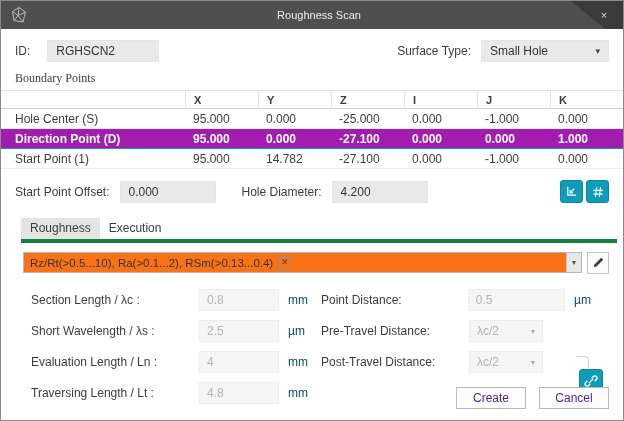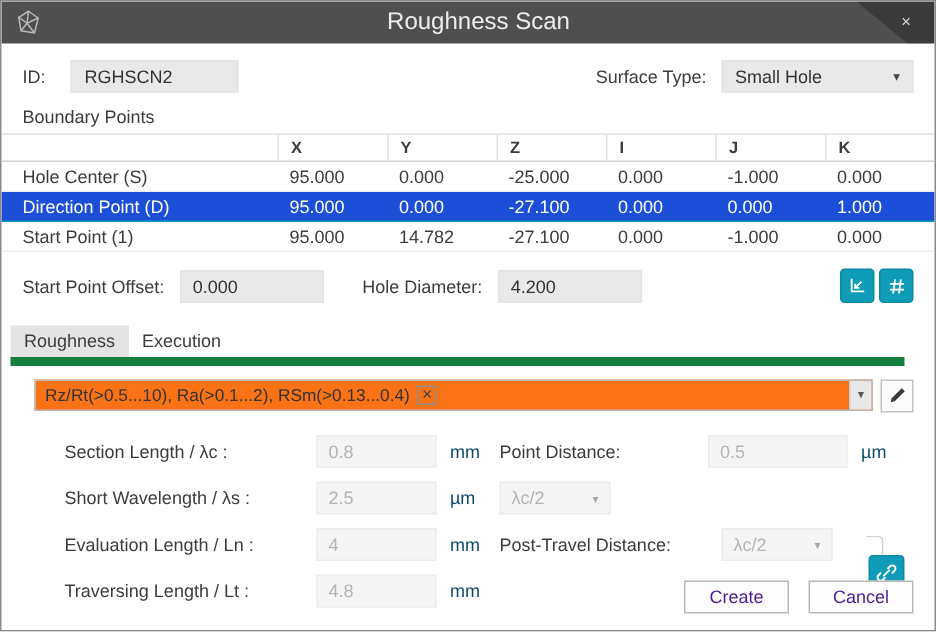--- a/index.html
+++ b/index.html
@@ -13,21 +13,21 @@
 
   
   .titlebar { position:relative; height:28px; background:#4f4f4f; }
   .titlebar .corner {
     position:absolute; top:0; right:0; width:68px; height:28px;
     background:#3b3b3b; clip-path: polygon(16px 0, 100% 0, 100% 100%, 50px 100%);
   }
   .titlebar .title {
     position:absolute; left:14px; right:0; top:0; height:28px;
     display:flex; align-items:center; justify-content:center;
-    color:#ededed; font-size:16px;
+    color:#ededed; font-size:11px;
   }
   .logo { position:absolute; left:9px; top:5px; width:18px; height:18px; }
   .close-btn {
     position:absolute; right:9px; top:0; width:20px; height:28px;
     display:flex; align-items:center; justify-content:center;
     color:#d9d9d9; font-size:11px; cursor:pointer;
   }
 
   
   .id-row { display:flex; align-items:center; margin:11px 14px 0 14px; height:22px; }
@@ -39,42 +39,42 @@
   .id-input { width:112px; margin-left:17px; }
   .spacer { flex:1; }
   .select {
     background:#e9e9e9; height:22px; display:flex; align-items:center;
     padding:0 8px; color:#333; border:1px solid #e4e4e4;
   }
   .surface-select { width:128px; margin-left:10px; }
   .select .chev { margin-left:auto; font-size:9px; color:#444; }
 
   
-  .section-label { margin:9px 14px 0 14px; color:#3c3c3c; }
+  .section-label { margin:9px 14px 0 14px; color:#3c3c3c;font-family:Liberation Serif, serif; }
   .btable { margin-top:4px; width:100%; border-top:1px solid #e2e2e2; }
   .trow { display:flex; height:20px; align-items:center; padding-left:14px; }
   .trow .c0 { width:170px; }
   .trow .c { flex:1; padding-left:8px; height:100%; display:flex; align-items:center; }
   .thead { border-bottom:1px solid #d2d2d2; font-weight:bold; font-size:11px; height:18px; }
   .thead .c { border-left:1px solid #e2e2e2; }
   .trow.body { border-bottom:1px solid #ededed; }
-  .trow.selected { background:#1d4ed8; color:#fff; border-bottom:1px solid #0f9cb8; }
+  .trow.selected { background:#a21caf; color:#fff; border-bottom:1px solid #0f9cb8;font-weight:bold; }
 
   
   .offset-row { position:relative; display:flex; align-items:center; margin:11px 14px 0 14px; height:24px; }
   .offset-input { width:96px; margin-left:10px; }
   .hole-label { margin-left:26px; }
   .teal-btn {
     width:23px; height:23px; background:#0f9cb8; border:1px solid #0d8aa3; border-radius:3px;
     display:flex; align-items:center; justify-content:center; cursor:pointer; color:#fff;
   }
   .teal-group { position:absolute; right:0; top:0; display:flex; gap:3px; }
 
   
-  .tabbar { display:flex; margin:14px 0 0 6px; border-bottom:6px solid #15803d; width:596px; }
+  .tabbar { display:flex; margin:14px 0 0 20px; border-bottom:4px solid #15803d; width:596px; }
   .tab { padding:3px 9px 4px 9px; cursor:pointer; color:#3c3c3c; }
   .tab.active { background:#e4e4e4; }
 
   
   .param-row { display:flex; align-items:center; margin:9px 14px 0 22px; height:21px; }
   .combo {
     flex:1; height:21px; border:1px solid #b9b9b9; background:#f97316;
     display:flex; align-items:center; padding-left:6px;
   }
   .tag { display:flex; align-items:center; gap:5px; font-size:11.5px; color:#333; }
@@ -89,21 +89,21 @@
   .edit-btn {
     width:22px; height:22px; margin-left:5px; border:1px solid #c2c2c2; background:#fcfcfc;
     display:flex; align-items:center; justify-content:center; cursor:pointer;
   }
 
   
   .form { position:relative; display:flex; margin:16px 14px 0 30px; }
   .fcol { display:flex; flex-direction:column; gap:9px; }
   .fcol.left  { width:290px; }
   .fcol.right { width:270px; }
-  .frow { display:flex; align-items:center; height:22px;margin-left:12px; }
+  .frow { display:flex; align-items:center; height:22px; }
   .frow .flabel { color:#3c3c3c; }
   .fcol.left  .flabel { width:168px; }
   .fcol.right .flabel { width:148px; }
   .dis-input {
     background:#f5f5f5; border:1px solid #ececec; height:22px; width:80px;
     display:flex; align-items:center; padding:0 7px; color:#b4b4b4;
   }
   .fcol.right .dis-input { width:98px; }
   .unit { margin-left:9px; color:#0c4a6e; }
   .spin-wrap { display:flex; }
@@ -289,20 +289,21 @@
 
     <div class="fcol right">
       <div class="frow">
         <span class="flabel">Point Distance:</span>
         <div class="dis-input">
             <span>0.5</span>
           </div>
         <span class="unit">µm</span>
       </div>
       <div class="frow">
+        <span class="flabel">Pre-Travel Distance:</span>
         <div class="dis-select">
           <span>λc/2</span>
           <span class="chev">▾</span>
         </div>
       </div>
       <div class="frow">
         <span class="flabel">Post-Travel Distance:</span>
         <div class="dis-select">
           <span>λc/2</span>
           <span class="chev">▾</span>

